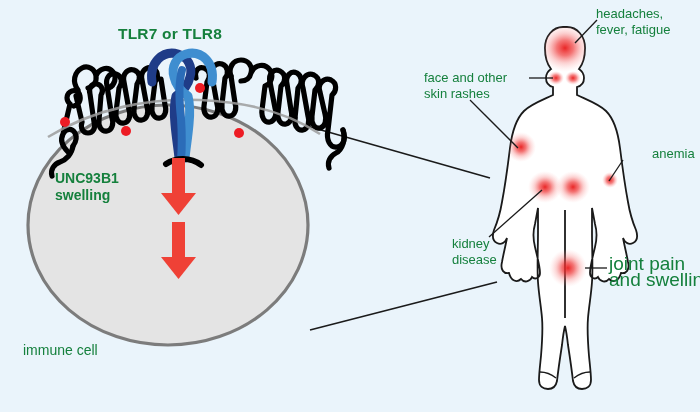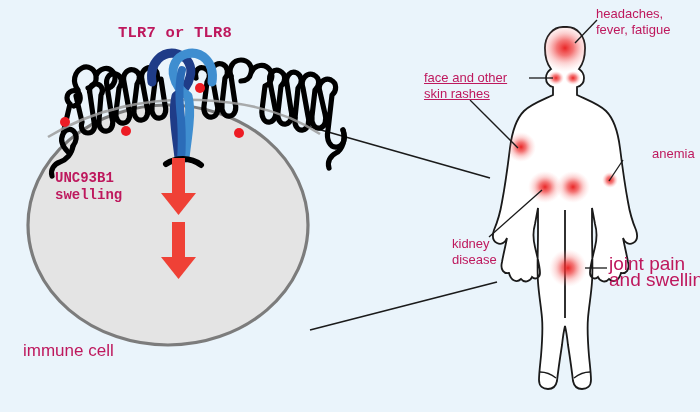--- a/index.html
+++ b/index.html
@@ -16,27 +16,27 @@
     font-family: "Liberation Sans", sans-serif;
   }
   #figure svg.layer {
     position: absolute;
     top: 0; left: 0;
     width: 700px;
     height: 412px;
   }
   .lbl {
     position: absolute;
-    color: #be185d;
+    color: #15803d;
     font-family: "Liberation Sans", sans-serif;
     font-size: 13px;
     line-height: 15px;
     white-space: pre;
   }
-  .lbl.bold { font-weight: bold; font-family: Liberation Mono, monospace; }
+  .lbl.bold { font-weight: bold; }
 
   #tlr-title {
     left: 118px; top: 26px;
     font-size: 15.5px;
     font-weight: bold;
     letter-spacing: 0.2px;
   }
   #unc-label {
     left: 55px; top: 170px;
     font-size: 14px;
@@ -45,33 +45,32 @@
   }
   #signal-label {
     left: 62px; top: 281px;
     width: 225px;
     font-size: 14.5px;
     line-height: 18px;
     text-align: center;
   }
   #immune-cell-label {
     left: 23px; top: 343px;
-    font-size: 17px;
+    font-size: 14px;
     text-align: right;
   }
   #lbl-headaches {
     left: 596px; top: 6px;
     font-size: 13px;
     line-height: 16px;
   }
   #lbl-face {
     left: 424px; top: 70px;
     font-size: 13px;
     line-height: 16px;
-    text-decoration: underline;
   }
   #lbl-anemia {
     left: 652px; top: 146px;
     font-size: 13px;
     text-align: center;
   }
   #lbl-kidney {
     left: 452px; top: 236px;
     font-size: 13px;
     line-height: 16px;

